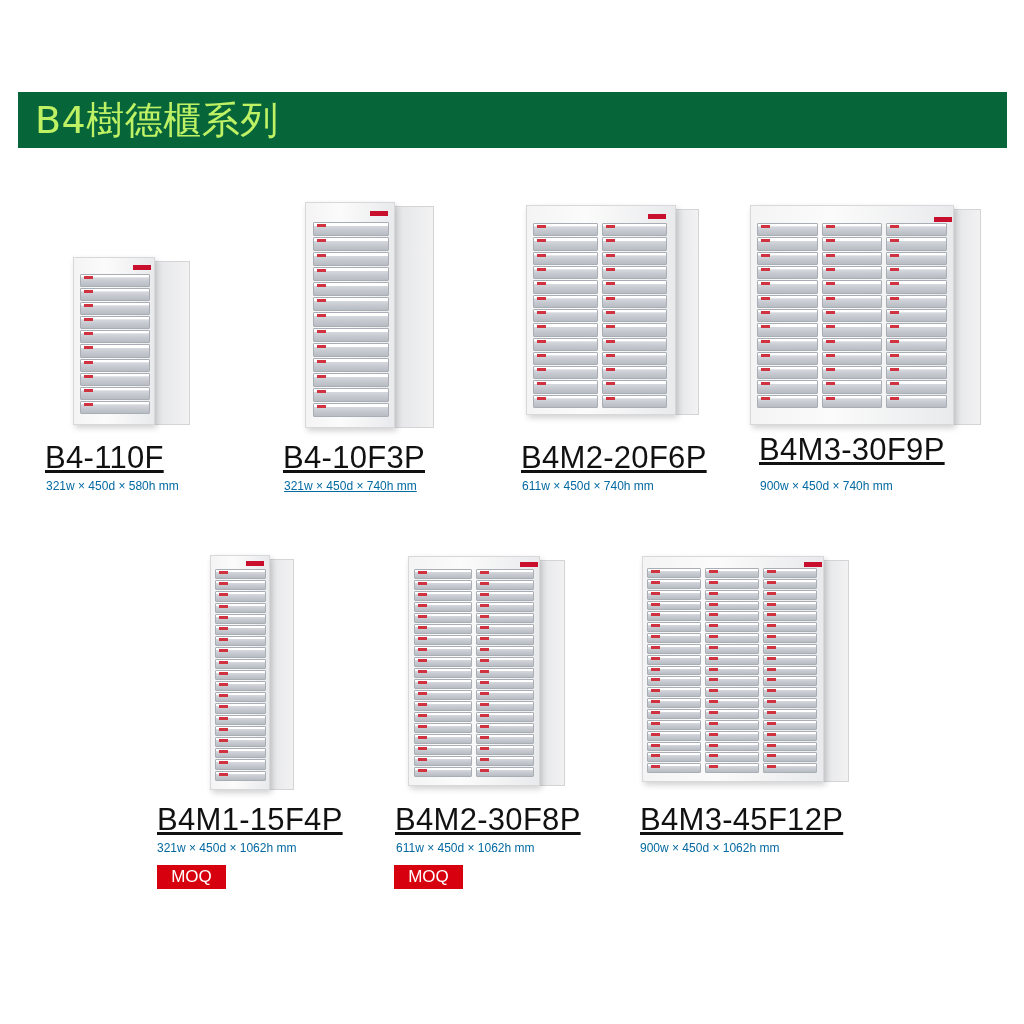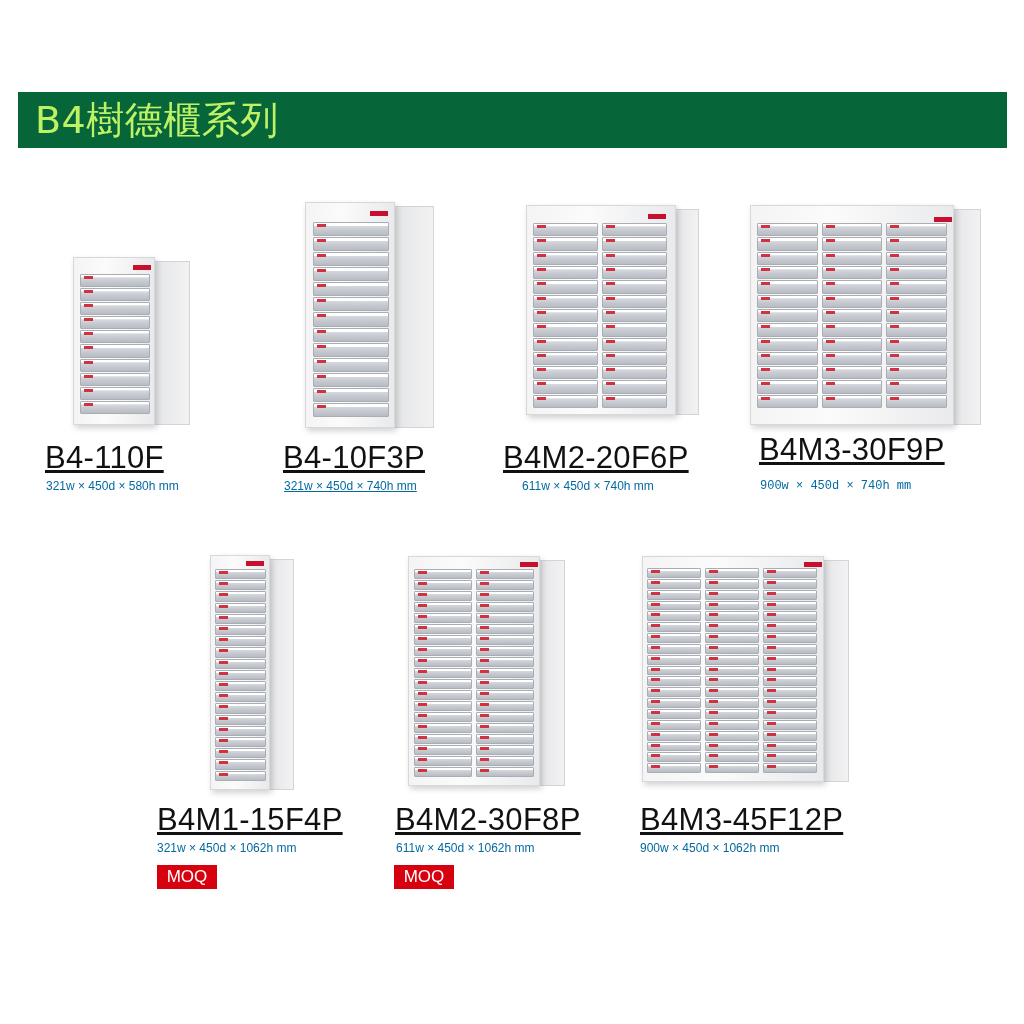--- a/index.html
+++ b/index.html
@@ -10,21 +10,21 @@
   .cab{position:absolute;}
   .cab-body{position:absolute;left:0;top:0;right:0;bottom:0;background:linear-gradient(90deg,#f4f4f5 0%,#fbfbfb 40%,#e9eaec 100%);border:1px solid #d8d8da;box-shadow:2px 3px 6px rgba(0,0,0,0.18);}
   .cab-side{position:absolute;top:4px;bottom:0;background:linear-gradient(90deg,#e4e5e7,#f2f2f3);border:1px solid #d4d4d6;border-left:none;}
   .cab-brand{position:absolute;width:18px;height:5px;background:#c8102e;}
   .cab-cols{position:absolute;display:flex;gap:4px;}
   .cab-col{flex:1;display:flex;flex-direction:column;gap:1px;}
   .drawer{flex:1;position:relative;background:linear-gradient(180deg,#ffffff 0%,#ffffff 22%,#d6d9de 23%,#c6cad0 60%,#b8bcc3 100%);border:1px solid #a9adb4;border-radius:1px;}
   .drawer-label{position:absolute;left:3px;top:1px;width:9px;height:3px;background:#d1323f;}
   .name{position:absolute;font-family:"Liberation Sans","DejaVu Sans",sans-serif;font-size:31px;color:#111;letter-spacing:0.3px;white-space:nowrap;line-height:34px;text-decoration:underline;}
   .dims{position:absolute;font-family:"Liberation Sans","DejaVu Sans",sans-serif;font-size:12px;color:#0369a1;white-space:nowrap;line-height:14px;}
-  .moq{position:absolute;background:#d7000f;color:#ffffff;font-family:"Liberation Sans","DejaVu Sans",sans-serif;font-size:17px;line-height:24px;text-align:center;width:60px;height:24px;}
+  .moq{position:absolute;background:#d7000f;color:#ffffff;font-family:"Liberation Sans","DejaVu Sans",sans-serif;font-size:17px;line-height:24px;text-align:center;width:69px;height:24px;}
 </style>
 </head>
 <body>
 
 <div class="header-bar">
   <div class="header-title">B4樹德櫃系列</div>
 </div>
 
 <div class="product" style="left:0;top:0;">
   <div class="cab" style="left:73px;top:257px;width:118px;height:168px;">
@@ -206,21 +206,21 @@
           </div>
           <div class="drawer">
             <div class="drawer-label"></div>
           </div>
           <div class="drawer">
             <div class="drawer-label"></div>
           </div>
         </div>
       </div>
   </div>
-  <div class="name" style="left:503px;top:441px;">B4M2-20F6P</div>
+  <div class="name" style="left:521px;top:441px;">B4M2-20F6P</div>
   <div class="dims" style="left:522px;top:479px;">611w × 450d × 740h mm</div>
 </div>
 
 <div class="product" style="left:0;top:0;">
   <div class="cab" style="left:750px;top:205px;width:232px;height:220px;">
     <div class="cab-side" style="left:202px;width:28px;"></div>
     <div class="cab-body" style="right:28px;"></div>
     <div class="cab-brand" style="left:184px;top:12px;"></div>
     <div class="cab-cols" style="left:7px;top:18px;width:190px;height:185px;">
         <div class="cab-col">
@@ -342,21 +342,21 @@
           <div class="drawer">
             <div class="drawer-label"></div>
           </div>
           <div class="drawer">
             <div class="drawer-label"></div>
           </div>
         </div>
       </div>
   </div>
   <div class="name" style="left:759px;top:433px;">B4M3-30F9P</div>
-  <div class="dims" style="left:760px;top:479px;font-family:Liberation Mono, monospace;">900w × 450d × 740h mm</div>
+  <div class="dims" style="left:760px;top:479px;">900w × 450d × 740h mm</div>
 </div>
 
 <div class="product" style="left:0;top:0;">
   <div class="cab" style="left:210px;top:555px;width:85px;height:235px;">
     <div class="cab-side" style="left:58px;width:25px;"></div>
     <div class="cab-body" style="right:25px;"></div>
     <div class="cab-brand" style="left:36px;top:6px;"></div>
     <div class="cab-cols" style="left:5px;top:14px;width:51px;height:212px;">
         <div class="cab-col">
           <div class="drawer">

